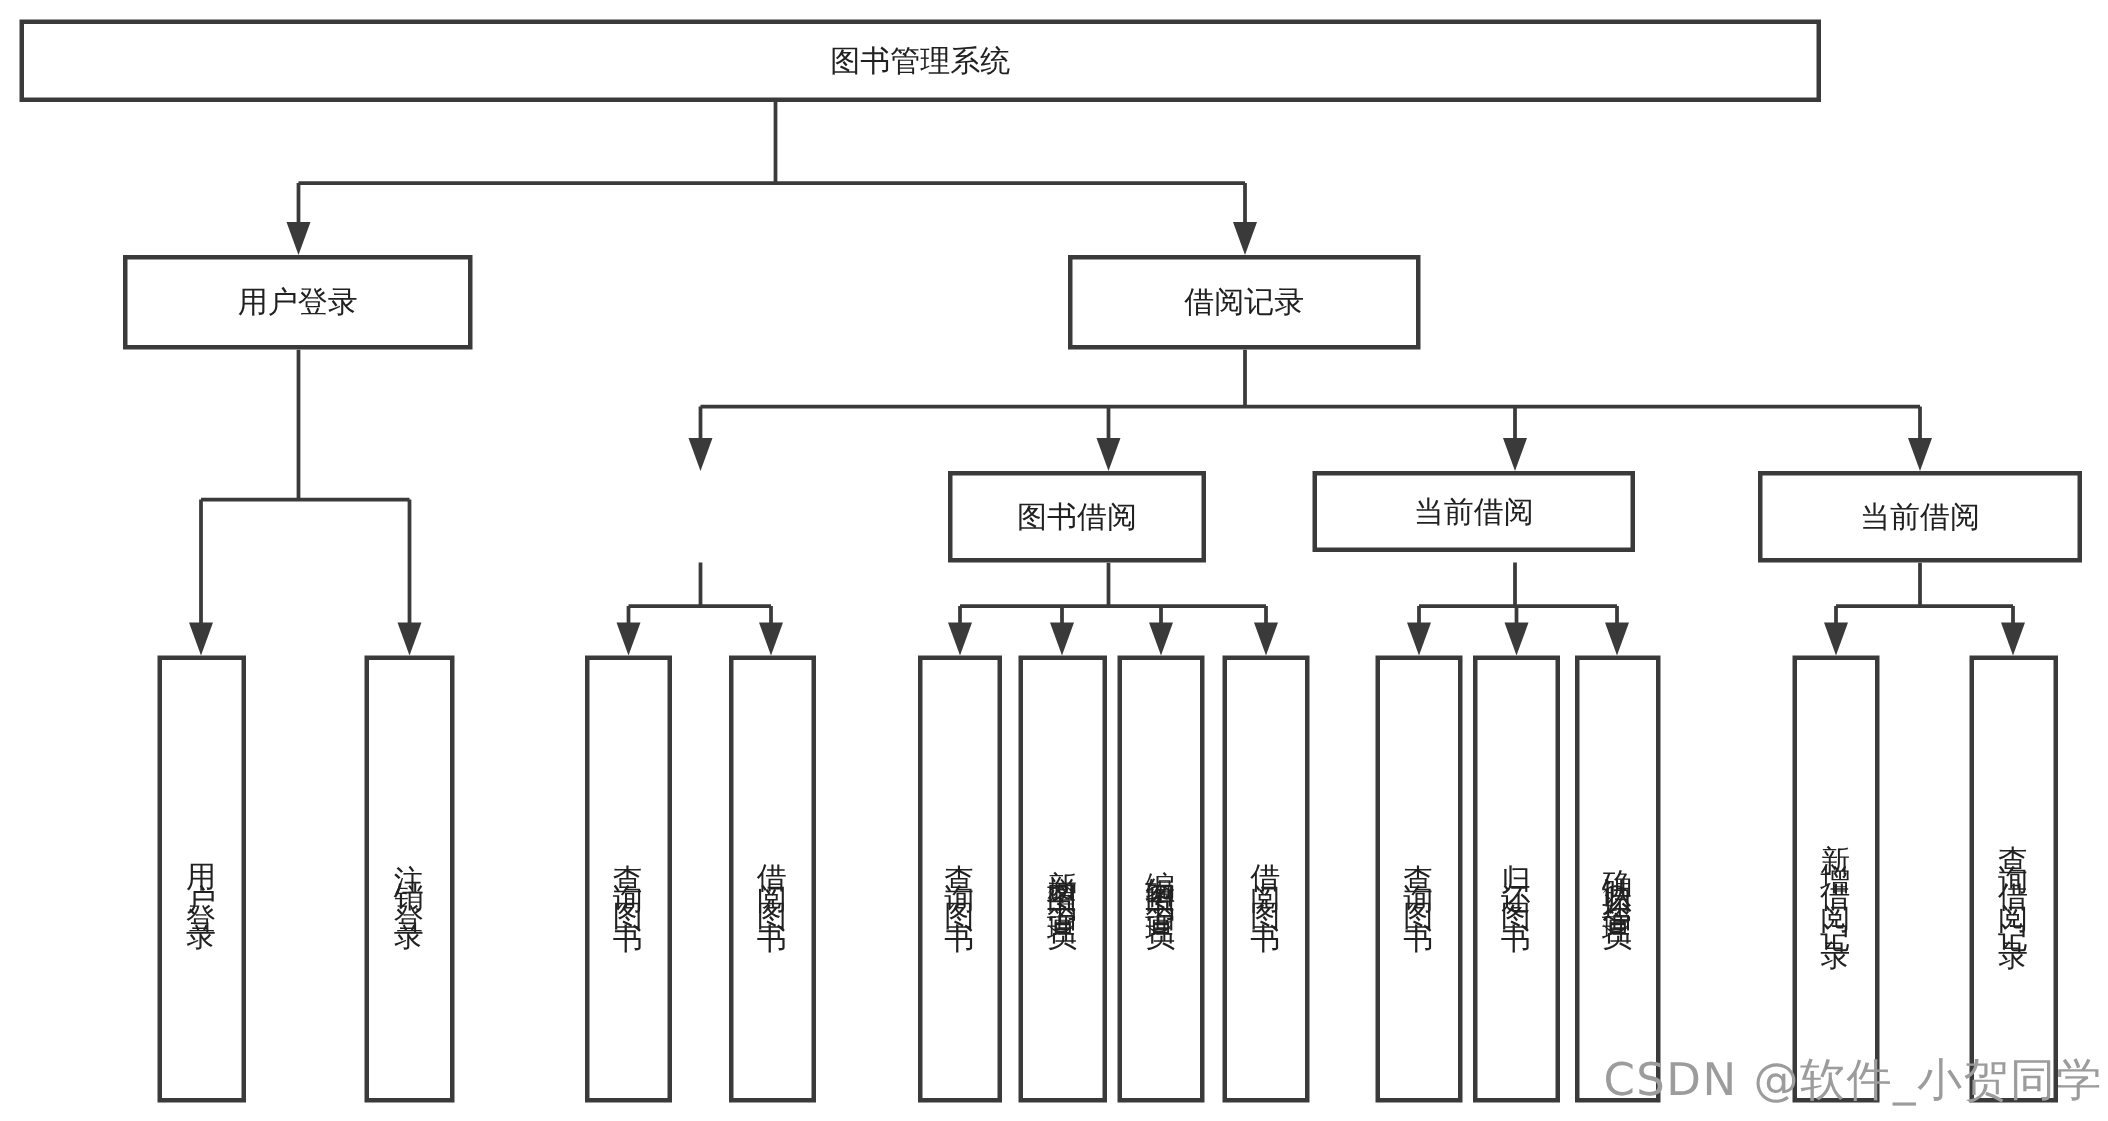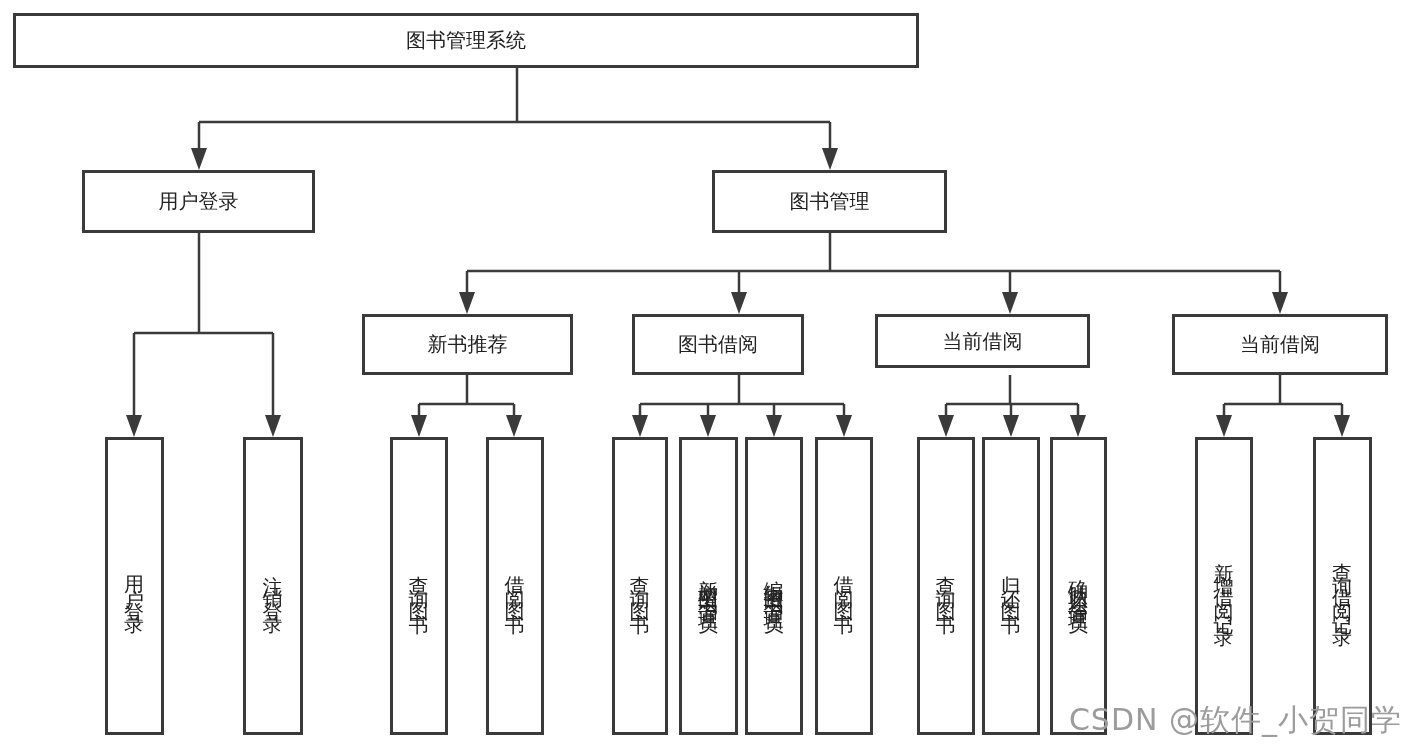--- a/index.html
+++ b/index.html
@@ -118,34 +118,31 @@
     <path d="M1070 415 L1086 415 L1078 437 Z"></path>
 
     <line x1="1280" y1="375" x2="1280" y2="404"></line>
     <line x1="1224" y1="404" x2="1342" y2="404"></line>
     <line x1="1224" y1="404" x2="1224" y2="419"></line>
     <line x1="1342" y1="404" x2="1342" y2="419"></line>
     <path d="M1216 415 L1232 415 L1224 437 Z"></path>
     <path d="M1334 415 L1350 415 L1342 437 Z"></path>
   </svg>
 
-  <div class="box" style="left:13px;top:13px;width:906px;height:55px">
+  <div class="box" style="left:13px;top:13px;width:1201px;height:55px">
     <span class="lbl">图书管理系统</span>
   </div>
 
   <div class="box" style="left:82px;top:170px;width:233px;height:63px">
     <span class="lbl">用户登录</span>
   </div>
   <div class="box" style="left:712px;top:170px;width:235px;height:63px">
-    <span class="lbl">图书管理</span>
+    <span class="lbl">借阅记录</span>
   </div>
 
-  <div class="box" style="left:362px;top:314px;width:211px;height:61px">
-    <span class="lbl">新书推荐</span>
-  </div>
   <div class="box" style="left:632px;top:314px;width:172px;height:61px">
     <span class="lbl">图书借阅</span>
   </div>
   <div class="box" style="left:875px;top:314px;width:215px;height:54px">
     <span class="lbl">当前借阅</span>
   </div>
   <div class="box" style="left:1172px;top:314px;width:216px;height:61px">
     <span class="lbl">当前借阅</span>
   </div>
 

